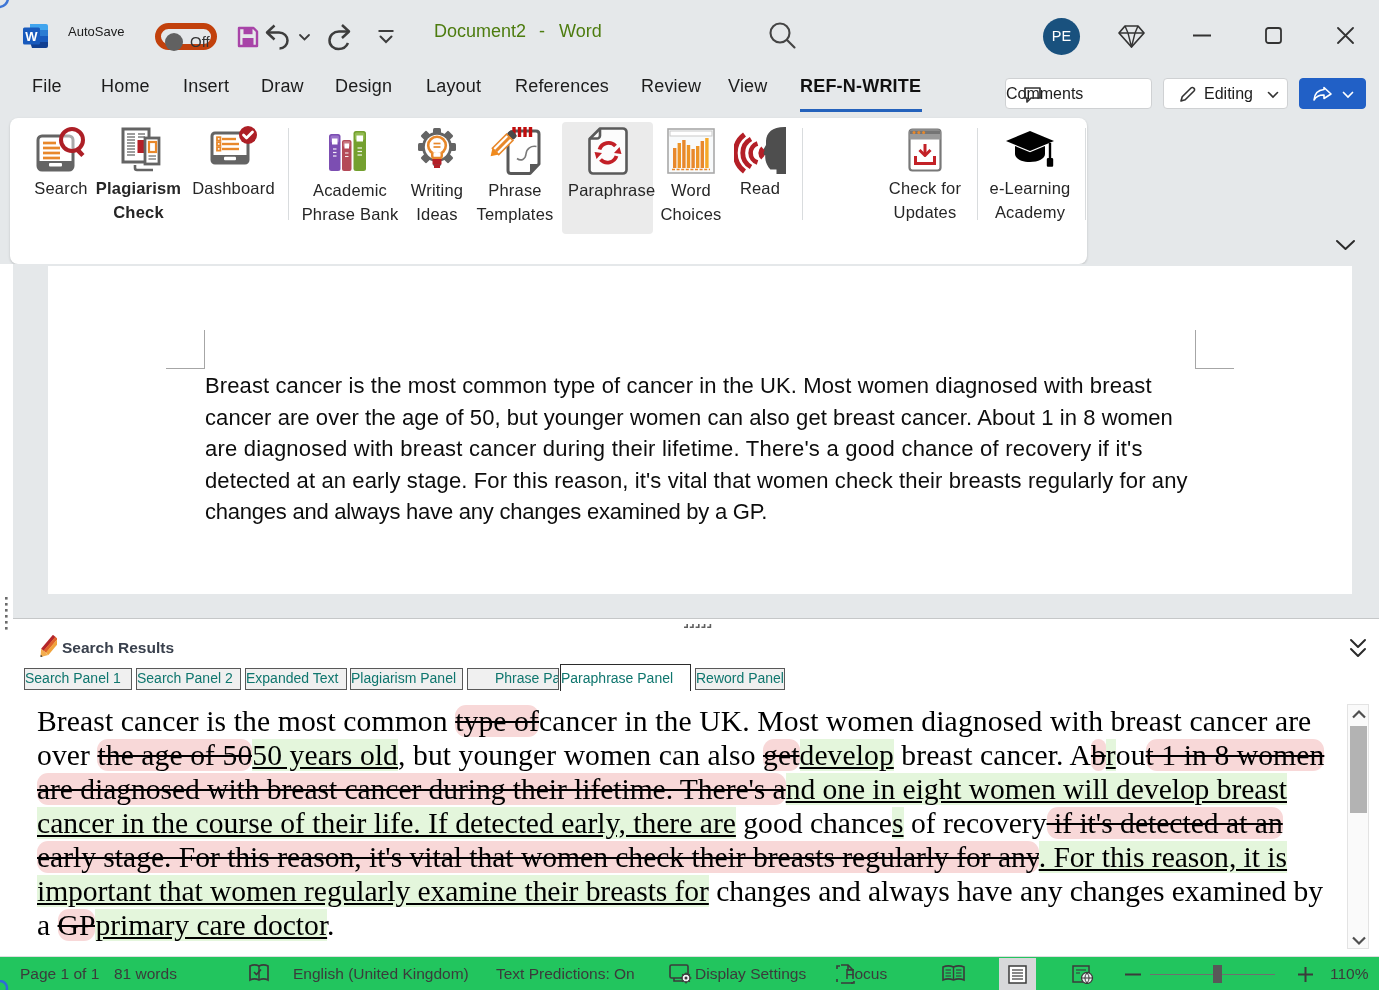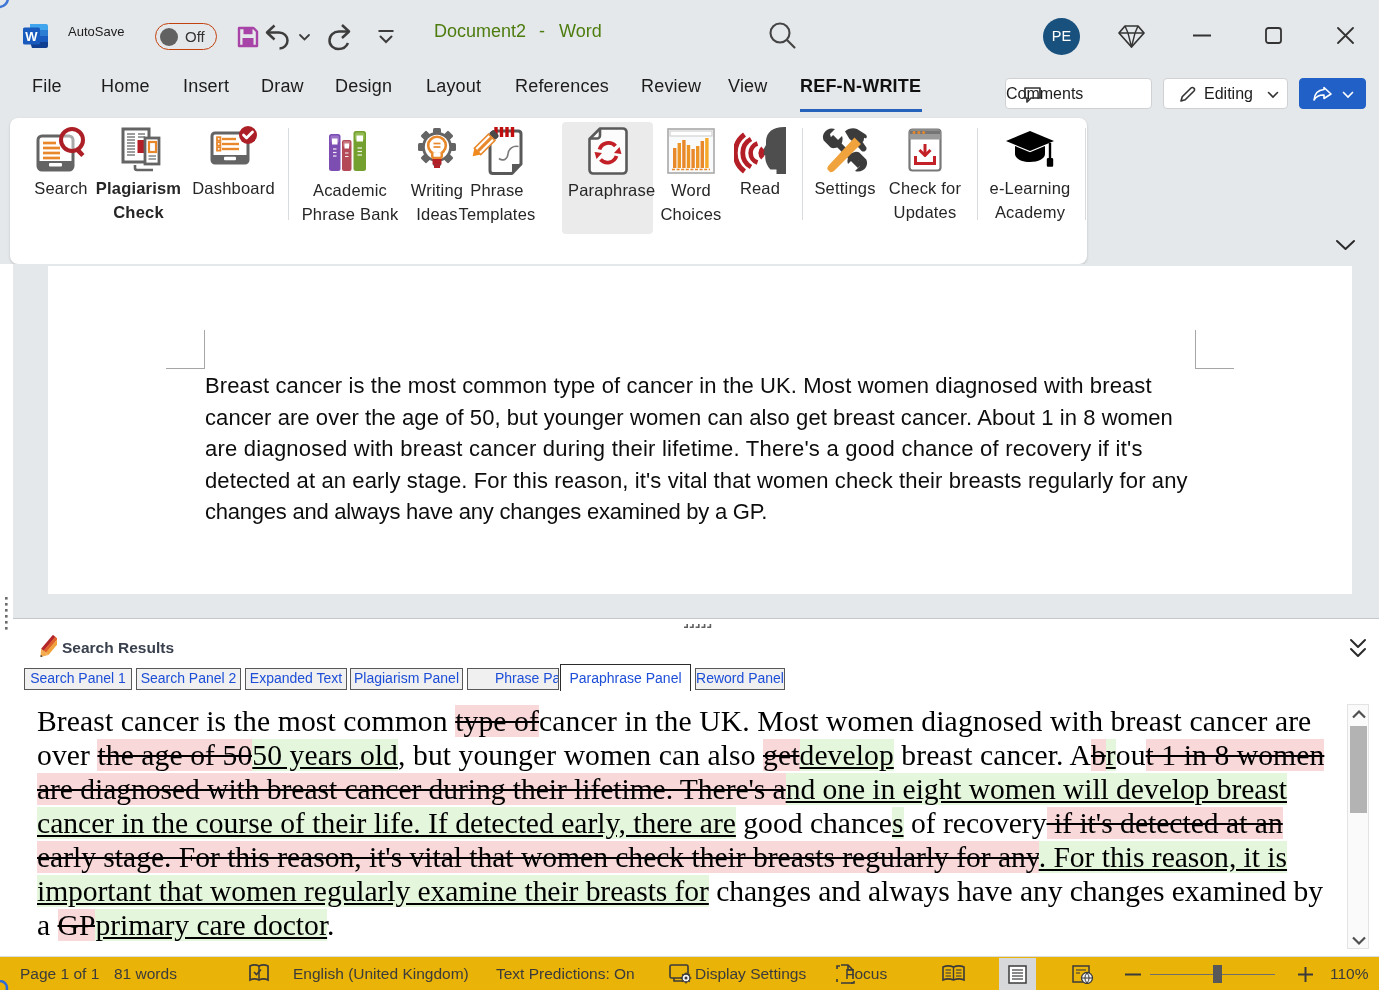--- a/index.html
+++ b/index.html
@@ -4,21 +4,21 @@
 <style>
   * { margin:0; padding:0; box-sizing:border-box; }
   html,body { width:1379px; height:990px; overflow:hidden; }
   body { font-family:"Liberation Sans", sans-serif; position:relative; background:#E5E8EA; }
   .abs { position:absolute; }
   svg { display:block; }
 
   
   #titlebar { position:absolute; left:0; top:0; width:1379px; height:64px; background:#E5E8EA; }
   #autosave { position:absolute; left:68px; top:19px; font-size:13px; color:#1c1c1c; line-height:26px; }
-  #toggle { position:absolute; left:155px; top:23px; width:62px; height:27px; border:1px solid #c2410c; border-radius:14px; background:#E5E8EA; }
+  #toggle { position:absolute; left:155px; top:23px; width:62px; height:27px; border:6px solid #c2410c; border-radius:14px; background:#E5E8EA; }
   #toggle .knob { position:absolute; left:4px; top:3.5px; width:18px; height:18px; border-radius:50%; background:#616161; }
   #toggle .off { position:absolute; left:29px; top:1px; font-size:15px; color:#333; line-height:24px; }
   #doctitle { position:absolute; left:434px; top:21px; font-size:18px; color:#4d7c0f; }
 
   
   #menubar { position:absolute; left:0; top:64px; width:1379px; height:54px; background:#E5E8EA; }
   .menutab { position:absolute; top:12px; font-size:18px; letter-spacing:0.2px; color:#1c1c1c; white-space:nowrap; }
   #refnwrite { font-weight:bold; color:#111; }
   #refunderline { position:absolute; left:800px; top:45px; width:122px; height:3px; background:#2462BC; }
   .topbtn { position:absolute; top:14px; height:31px; border:1px solid #CFD1D3; border-radius:4px; background:#fff; font-size:16px; color:#1c1c1c; line-height:29px; }
@@ -34,32 +34,32 @@
 
   
   #docarea { position:absolute; left:0; top:264px; width:1379px; height:354px; background:#E5E8EA; }
   #leftstrip { position:absolute; left:0; top:264px; width:13px; height:692px; background:#ffffff; }
   #page { position:absolute; left:48px; top:266px; width:1304px; height:328px; background:#ffffff; }
   #doctext { position:absolute; left:157px; top:104px; width:1060px; font-size:22px; line-height:31.6px; color:#0d0d0d; }
 
   
   #panel { position:absolute; left:13px; top:618px; width:1366px; height:338px; background:#ffffff; border-top:1px solid #C5C7C8; }
   #ptitle { position:absolute; left:49px; top:20px; font-size:15.5px; font-weight:bold; color:#39404d; }
-  .tab { position:absolute; top:49px; height:22px; background:#F0F0F0; border:1px solid #595959; font-size:14px; line-height:19px; color:#1d4ed8; text-align:center; white-space:nowrap; overflow:hidden; }
+  .tab { position:absolute; top:49px; height:22px; background:#F0F0F0; border:1px solid #595959; font-size:14px; line-height:19px; color:#0f766e; white-space:nowrap; overflow:hidden; }
   .tab.active { top:45px; height:27px; background:#fff; border:1px solid #2b2b2b; border-bottom:none; padding-top:4px; z-index:2; }
   #ptext { position:absolute; left:24px; top:85px; width:1305px; font-family:"Liberation Serif", serif; font-size:29.6px; line-height:34px; color:#000; white-space:nowrap; }
-  del { text-decoration:line-through; background:#F8D8D8; }
+  del { text-decoration:line-through; background:#F8D8D8;border-radius:11px; }
   ins { text-decoration:underline; background:#E4F6DC; }
 
   
   #sbar { position:absolute; left:1334px; top:85px; width:22px; height:245px; background:#FAFAFA; border:1px solid #E3E3E3; }
   #sthumb { position:absolute; left:2px; top:21px; width:17px; height:87px; background:#B3B3B3; }
 
   
-  #statusbar { position:absolute; left:0; top:956px; width:1379px; height:34px; background:#eab308; border-top:1px solid #DCDEDE; font-size:15.5px; color:#3b3b3b; }
+  #statusbar { position:absolute; left:0; top:956px; width:1379px; height:34px; background:#22c55e; border-top:1px solid #DCDEDE; font-size:15.5px; color:#3b3b3b; }
   .sitem { position:absolute; top:0; height:33px; line-height:33px; white-space:nowrap; }
 </style>
 </head>
 <body>
 
 <div id="titlebar">
   <svg class="abs" style="left:-6px;top:-7px" width="18" height="18">
       <circle cx="5" cy="5" r="9" fill="none" stroke="#3E76D6" stroke-width="2.5"></circle>
     </svg>
 
@@ -274,21 +274,21 @@
       <path d="M23.5 26.5 c-1 5 0.8 5.5 0.8 5.5 h7.4 c0 0 1.8 -0.5 0.8 -5.5" fill="#fff" stroke="#E8882B" stroke-width="2.4"></path>
       <g stroke="#E8882B" stroke-width="1.7">
           <line x1="24.5" y1="17.5" x2="31.5" y2="17.5"></line>
           <line x1="24.5" y1="21" x2="31.5" y2="21"></line>
         </g>
       <rect x="23.5" y="33" width="9" height="5.5" fill="#B41F27"></rect>
       <rect x="25" y="38.5" width="6" height="3.5" fill="#B41F27"></rect>
     </svg>
     <div class="rlabel">Writing<br>Ideas</div>
   </div>
-  <div class="rcell" style="left:444px;width:86px;">
+  <div class="rcell" style="left:462px;width:86px;">
     <svg class="ricon" width="54" height="50" viewBox="0 0 54 50">
       <path d="M20 10 Q21 5.5 27 5 L48 5 Q51 5 51 8 L51 38 L42 47.5 L23 47.5 Q20 47.5 20 44.5 Z" fill="#fff" stroke="#595959" stroke-width="3" stroke-linejoin="round"></path>
       <path d="M42 47.5 L51 38 L42 38 Z" fill="#595959"></path>
       <g stroke="#C00D0D" stroke-width="3.4">
           <line x1="26" y1="1" x2="26" y2="11"></line>
           <line x1="31.5" y1="1" x2="31.5" y2="11"></line>
           <line x1="37" y1="1" x2="37" y2="11"></line>
           <line x1="42.5" y1="1" x2="42.5" y2="11"></line>
         </g>
       <path d="M29 32.5 C33 35.5 37.5 33.5 38 28 C38.5 22.5 43 19.5 48.5 20.5" fill="none" stroke="#7a7a7a" stroke-width="1.6"></path>
@@ -340,30 +340,20 @@
       <g fill="none" stroke="#B41F27">
         <path d="M10.5 8.5 a23 23 0 0 0 0 37" stroke-width="5"></path>
         <path d="M17 13 a16 16 0 0 0 0 28" stroke-width="4.8"></path>
         <path d="M23.5 17.5 a10 10 0 0 0 0 19" stroke-width="4.6"></path>
         <path d="M29 22.5 a6 6 0 0 0 0 9" stroke-width="5.2"></path>
       </g>
     </svg>
     <div class="rlabel">Read</div>
   </div>
   <div class="rsep" style="left:792px;"></div>
-  <div class="rcell" style="left:796px;width:78px;">
-    <svg class="ricon" width="50" height="48" viewBox="0 0 50 48">
-      <line x1="11" y1="11" x2="40" y2="40" stroke="#3B3B3B" stroke-width="6"></line>
-      <path d="M3 10 a9 9 0 0 1 12 -7 l-5 5 l1.5 5.5 l5.5 1.5 l5 -5 a9 9 0 0 1 -7 12 c-1.5 0.3 -3 0.1 -4.3 -0.5 l-7 -7 c-0.6 -1.4 -0.9 -3 -0.7 -4.5 z" fill="#3B3B3B"></path>
-      <path d="M47 38 a9 9 0 0 1 -12 7 l5 -5 l-1.5 -5.5 l-5.5 -1.5 l-5 5 a9 9 0 0 1 7 -12 c1.5 -0.3 3 -0.1 4.3 0.5 l7 7 c0.6 1.4 0.9 3 0.7 4.5 z" fill="#3B3B3B"></path>
-      <path d="M25 5.5 C28 2.5 33 1.5 37 3 l8 5 c2 1.2 2.5 3 1 4.5 l-1.8 -0.8 c-0.8 1.8 0.2 3.2 -1.6 4.2 l3.8 5.6 c0.8 2.8 -2.2 5.2 -4.8 3.4 l-7.6 -8.4 l-4.5 -3.5 Z" fill="#3B3B3B"></path>
-      <path d="M34.5 11.5 L41 18 L14.5 44.5 C13 46 11.5 46.5 10 46 L7.5 43.5 C7 42 7.5 40.5 9 39 Z" fill="#F0A33C"></path>
-    </svg>
-    <div class="rlabel">Settings</div>
-  </div>
   <div class="rcell" style="left:867px;width:96px;">
     <svg class="ricon" width="50" height="48" viewBox="0 0 50 48">
       <rect x="9.5" y="3.5" width="31" height="41" rx="3" fill="#fff" stroke="#787878" stroke-width="2.2"></rect>
       <path d="M9.5 6.5 a3 3 0 0 1 3 -3 h25 a3 3 0 0 1 3 3 v7 h-31 z" fill="#9a9a9a"></path>
       <path d="M10 4.6 h30 v3.4 h-30 z" fill="#757575"></path>
       <circle cx="14" cy="6.6" r="1.5" fill="#E8882B"></circle>
         <circle cx="18.8" cy="6.6" r="1.5" fill="#E8882B"></circle>
         <circle cx="23.6" cy="6.6" r="1.5" fill="#E8882B"></circle>
       <g fill="none" stroke="#C32127" stroke-width="3">
         <path d="M25 18 v10"></path>

